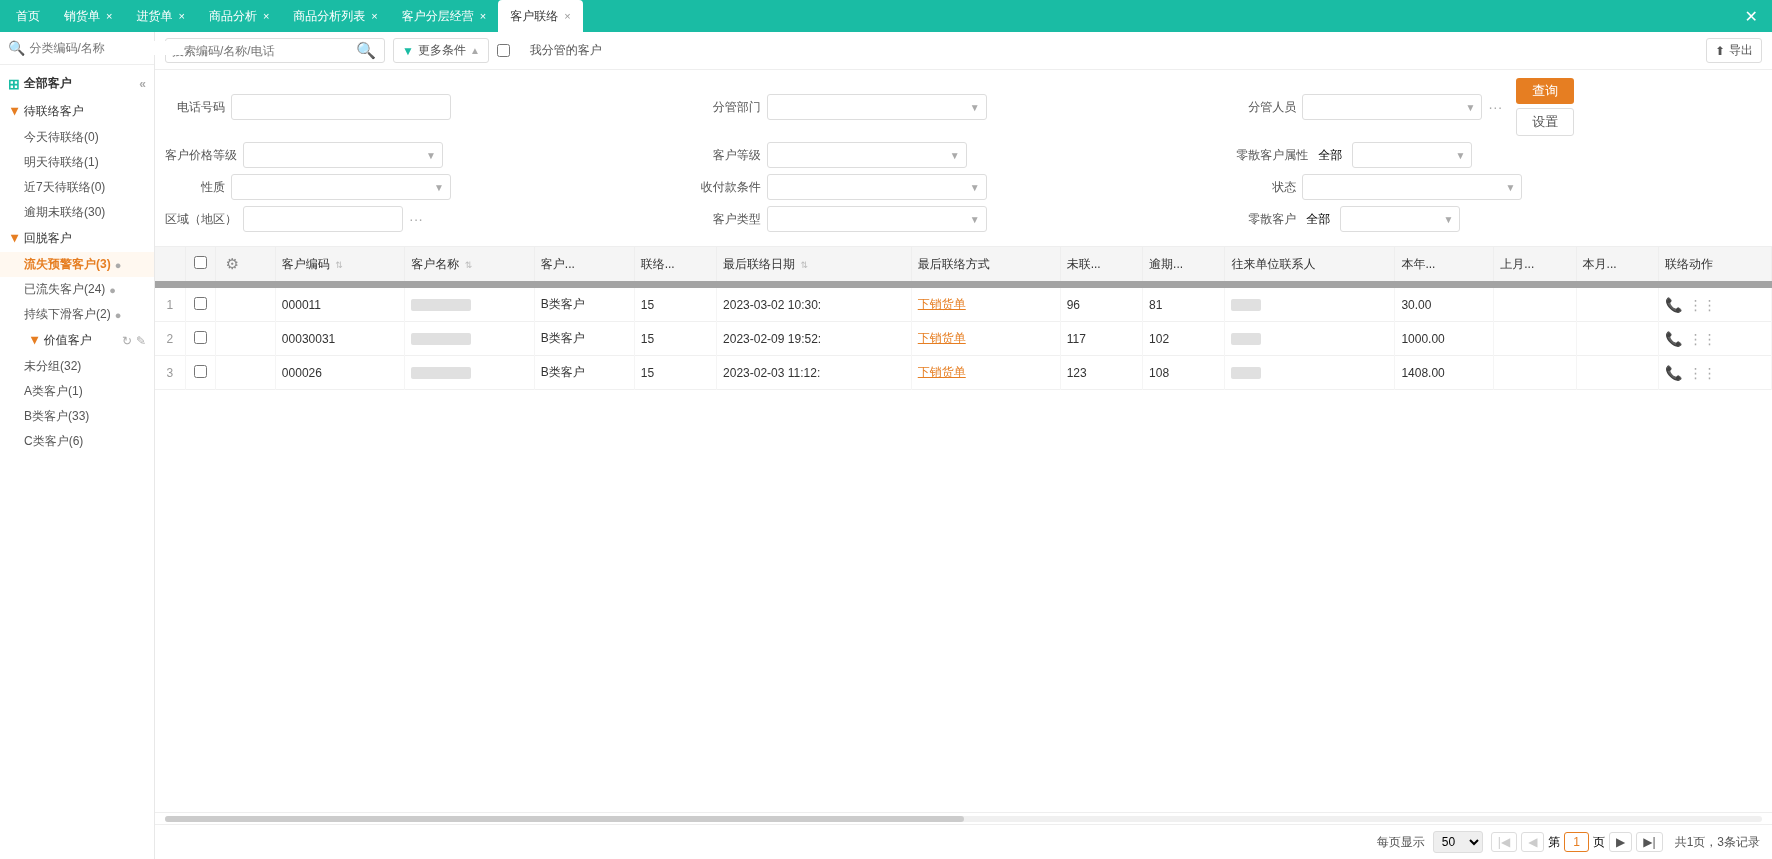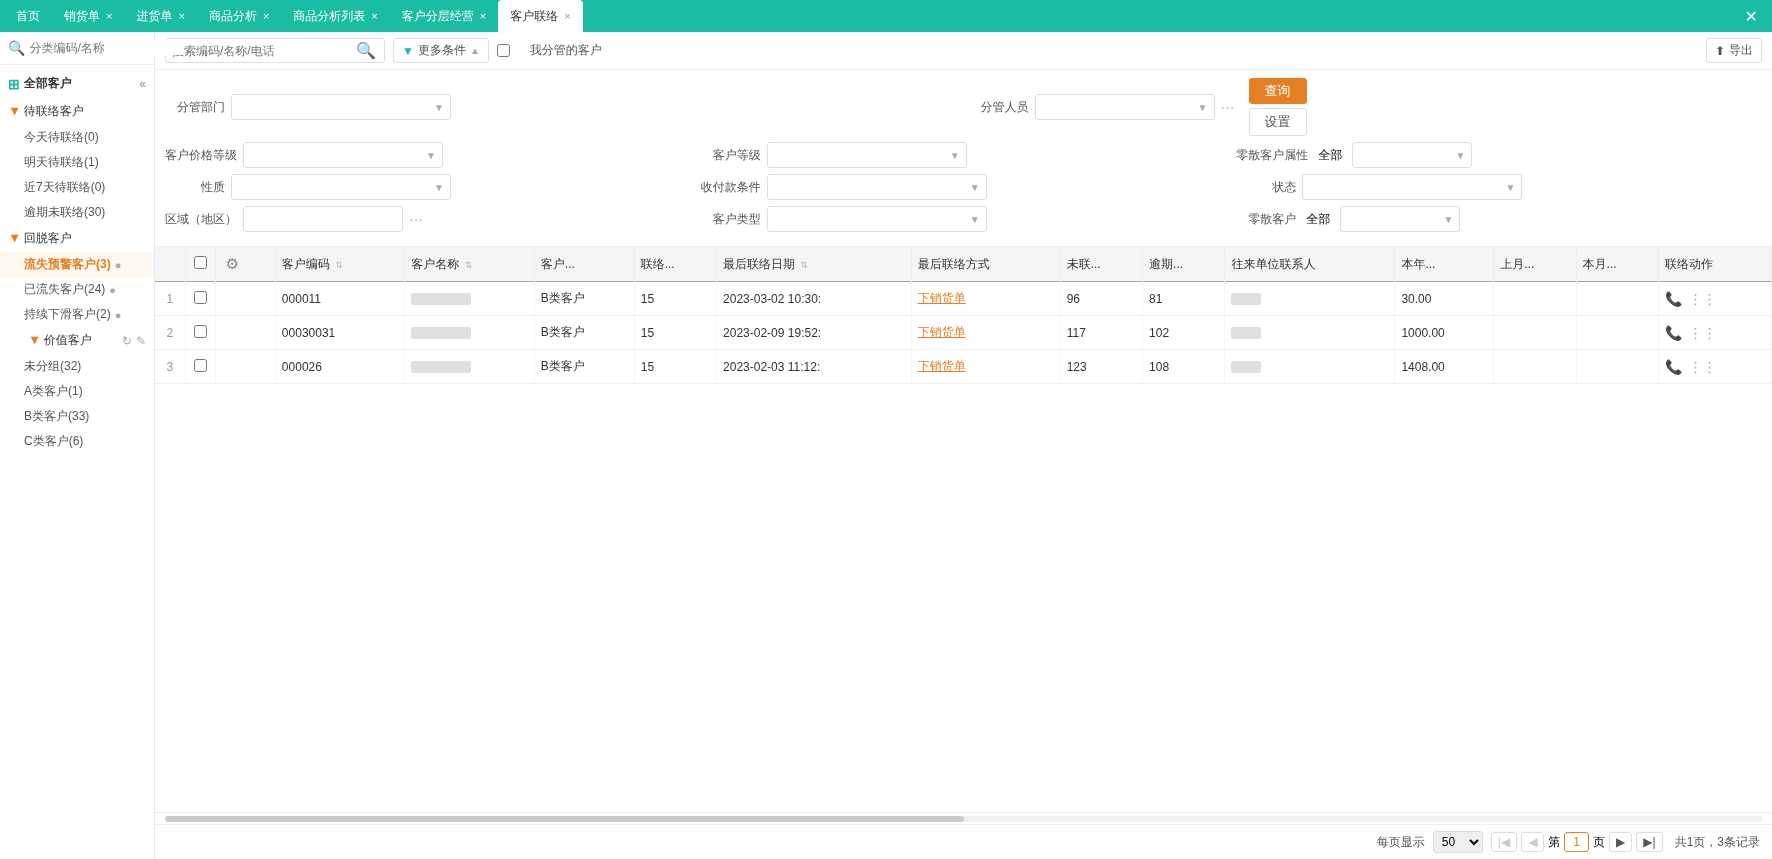--- a/index.html
+++ b/index.html
@@ -235,21 +235,21 @@
       background: #fff;
       margin: 0;
     }
     table {
       width: 100%;
       border-collapse: collapse;
       font-size: 12px;
     }
     thead tr {
       background: #f5f5f5;
-      border-bottom: 1px solid #a3a3a3;
+      border-bottom: 7px solid #a3a3a3;
     }
     thead th {
       padding: 8px 6px;
       text-align: left;
       color: #333;
       font-weight: normal;
       border-right: 1px solid #eee;
       white-space: nowrap;
       position: relative;
     }
@@ -472,20 +472,24 @@
         <div class="export-btn">
           <span>⬆</span>
           <span>导出</span>
         </div>
       </div>
     </div>
 
     <div class="adv-filter-panel">
 
       <div class="filter-row">
+        <div class="filter-cell">
+          <span class="filter-label">电话号码</span>
+          <input class="filter-input" type="text" value="" style="max-width: 220px;">
+        </div>
         <div class="filter-cell">
           <span class="filter-label">分管部门</span>
           <div class="filter-select" style="max-width:220px;">
             <span></span>
             <span class="caret">▼</span>
           </div>
         </div>
         <div class="filter-cell">
           <span class="filter-label">分管人员</span>
           <div class="filter-select" style="max-width:180px;">

